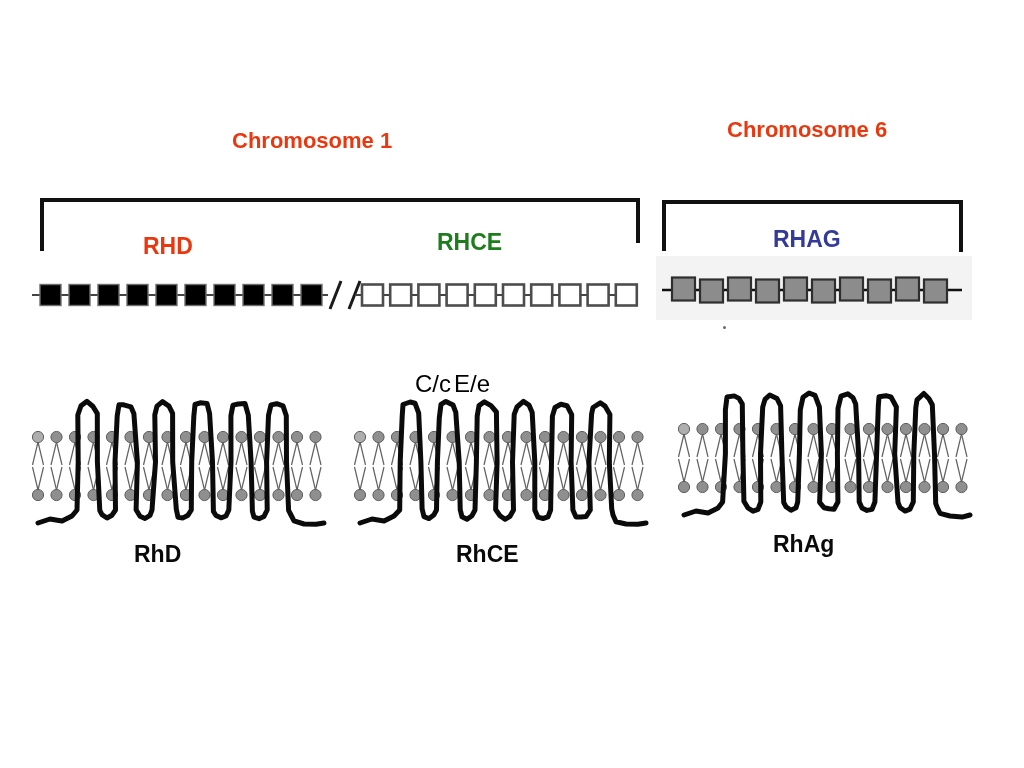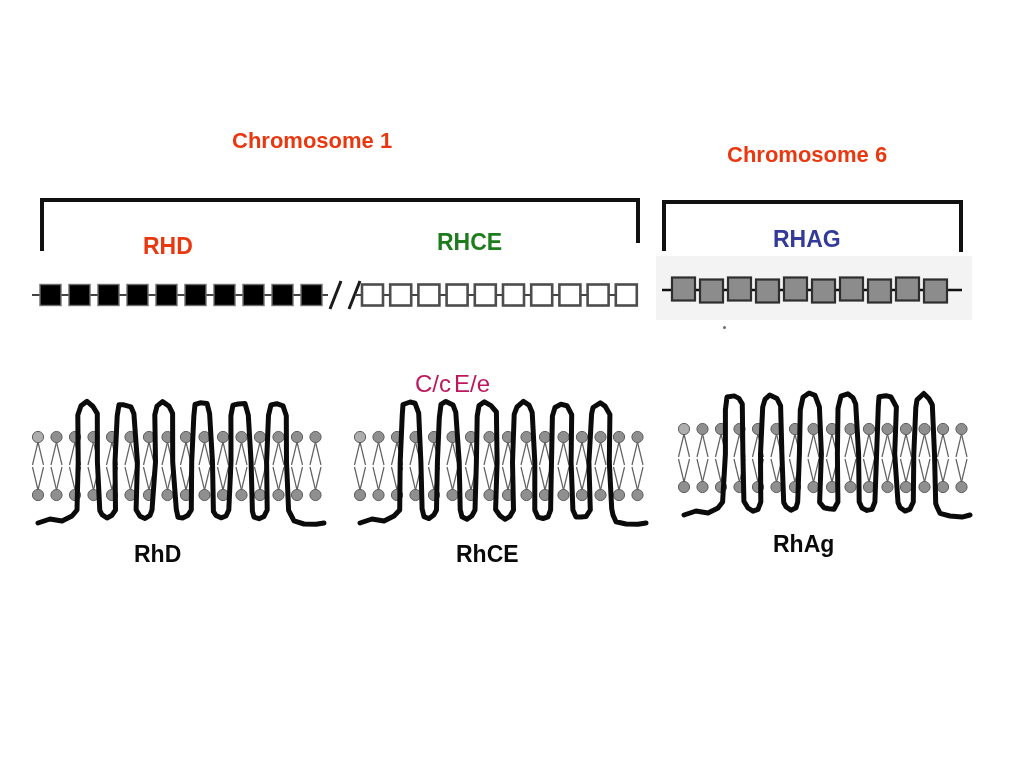--- a/index.html
+++ b/index.html
@@ -24,36 +24,36 @@
   }
   .protein-label{
     font-weight:bold;
     font-size:23px;
     color:#0a0a0a;
     white-space:nowrap;
   }
   .annotation{
     font-size:24px;
     font-weight:400;
-    color:#be185d;
+    color:#000000;
     white-space:nowrap;
   }
   svg{display:block;}
   .stray-dot{
     width:3px;height:3px;border-radius:50%;
     background:#6a6a6a;
   }
 </style>
 </head>
 <body>
 
 <div class="slide">
 
   <div class="abs title" style="left: 232px; top: 128px; color: rgb(233, 56, 15);">Chromosome 1</div>
-  <div class="abs title" style="left: 727px; top: 142px; color: rgb(233, 56, 15); text-align: right;">Chromosome 6</div>
+  <div class="abs title" style="left: 727px; top: 117px; color: rgb(233, 56, 15); text-align: right;">Chromosome 6</div>
 
   <svg class="abs" style="left:40px;top:197px;" width="601" height="56" viewBox="0 0 601 56">
     <path d="M 2 54 L 2 3 L 598 3 L 598 46" fill="none" stroke="#111111" stroke-width="4"></path>
   </svg>
   <svg class="abs" style="left:661px;top:199px;" width="304" height="56" viewBox="0 0 304 56">
     <path d="M 3 52 L 3 3 L 300 3 L 300 53" fill="none" stroke="#111111" stroke-width="4"></path>
   </svg>
 
   <div class="abs gene-label" style="left: 143px; top: 233px; color: rgb(233, 56, 15);">RHD</div>
   <div class="abs gene-label" style="left: 437px; top: 229px; color: rgb(29, 125, 29);">RHCE</div>

